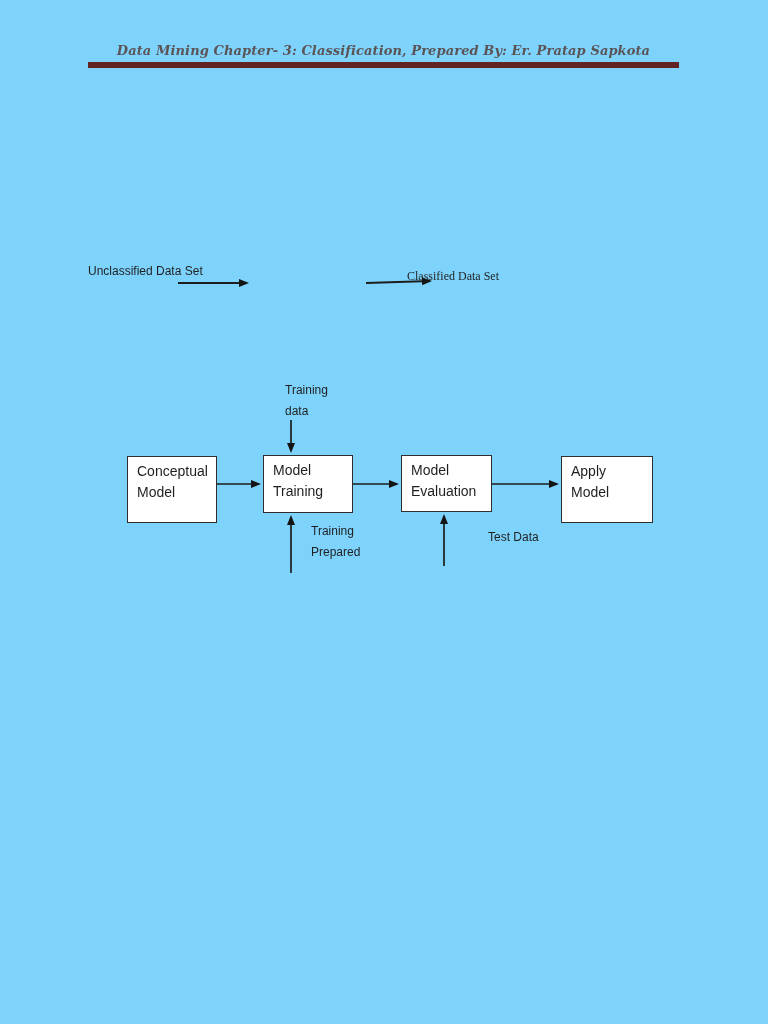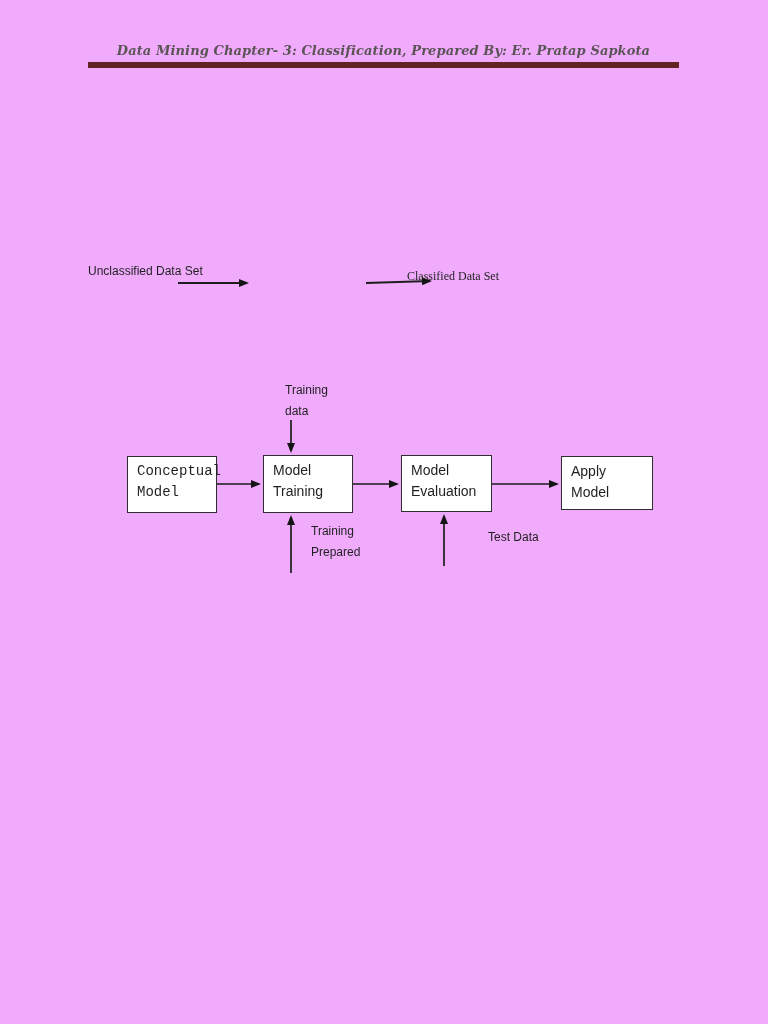--- a/index.html
+++ b/index.html
@@ -1,20 +1,20 @@
 <!DOCTYPE html>
 <html style="--rule-color: #622423;"><head>
 <meta charset="utf-8">
 <style>
   html, body { margin:0; padding:0; background:#ffffff; }
   .page {
     position: relative;
     width: 768px;
     height: 1024px;
-    background: #f0abfc;
+    background: #7dd3fc;
     overflow: hidden;
     font-family: "Liberation Sans", sans-serif;
     color: #1f1f1f;
   }
   
   .hdr-title {
     position: absolute;
     left: 88px;
     top: 43px;
     width: 591px;
@@ -53,24 +53,24 @@
     padding: 4px 4px 0 9px;
   }
   .dbox span { display: block; }
   #box-classifier {
     left: 250px; top: 256px; width: 116px; height: 42px;
     border: 2px solid #4a4a4a;
     font-weight: bold;
     text-align: center;
     padding: 4px 0 0 0;
   }
-  #box-conceptual { left: 127px; top: 456px; width: 90px; height: 57px; font-family: Liberation Mono, monospace; }
+  #box-conceptual { left: 127px; top: 456px; width: 90px; height: 67px; }
   #box-learning   { left: 263px; top: 455px; width: 90px; height: 58px; }
   #box-evaluation { left: 401px; top: 455px; width: 91px; height: 57px; }
-  #box-apply      { left: 561px; top: 456px; width: 92px; height: 54px; }
+  #box-apply      { left: 561px; top: 456px; width: 92px; height: 67px; }
   
   .flabel {
     position: absolute;
     font-size: 12px;
     line-height: 21px;
     color: #1f1f1f;
     white-space: nowrap;
   }
   #lbl-unclassified { left: 88px;  top: 261px; }
   #lbl-classified   { left: 407px; top: 266px; font-family: Liberation Serif, serif; }

